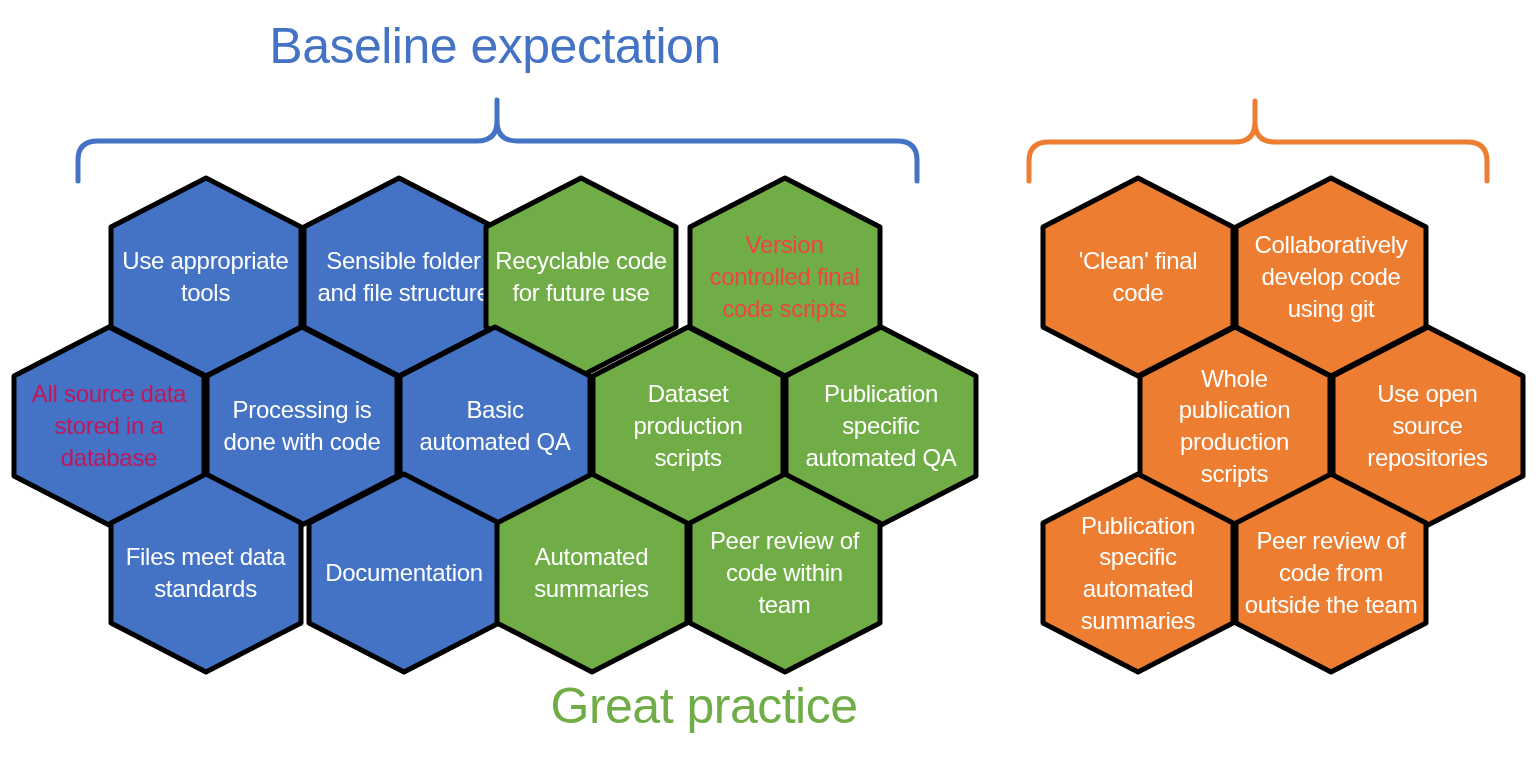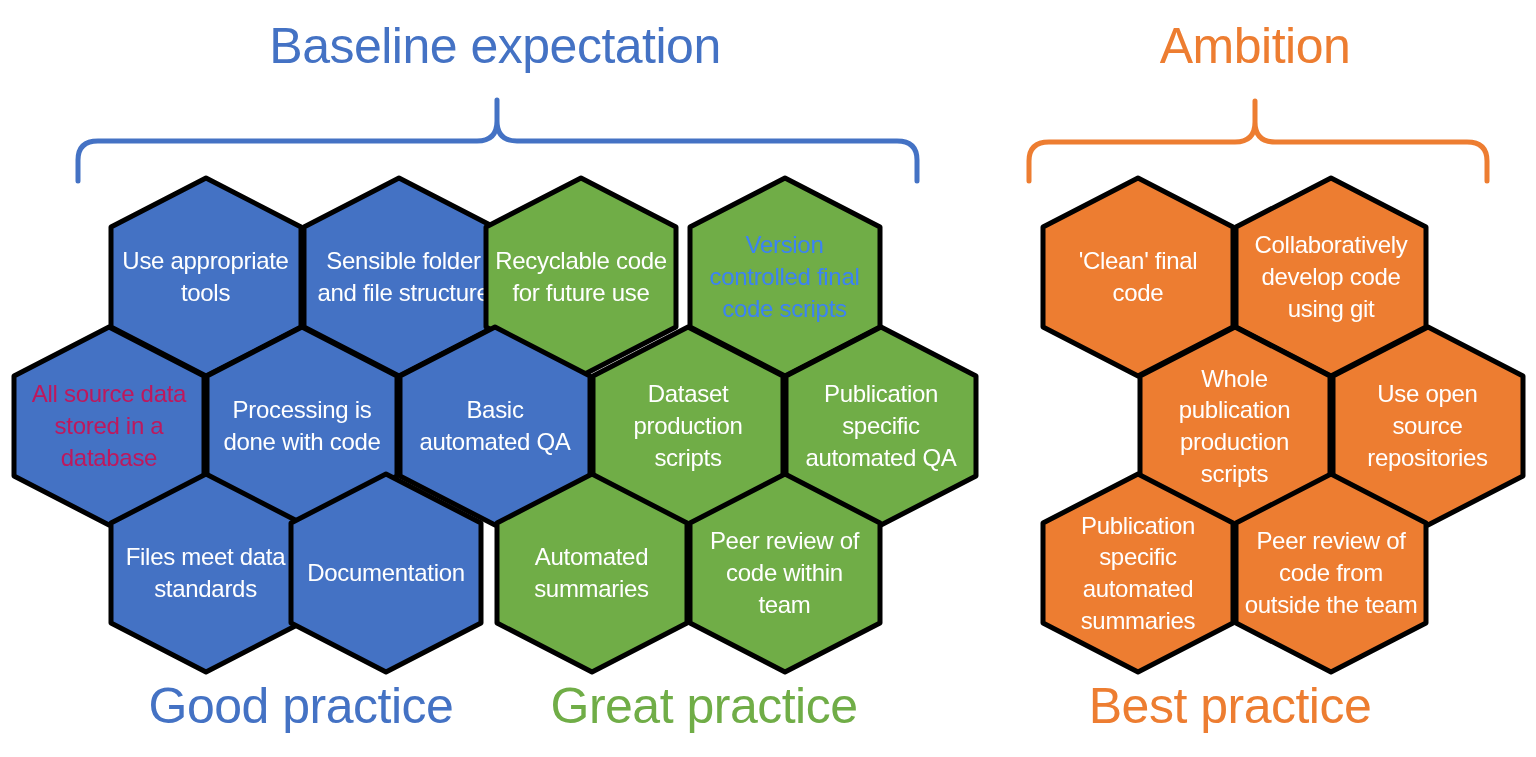--- a/index.html
+++ b/index.html
@@ -53,21 +53,20 @@
     color: #ffffff;
   }
 </style>
 </head>
 <body>
 
 <div class="canvas" style="background: rgb(255, 255, 255); border-radius: 14px;">
 
   <div class="section-title" style="left: 495px; top: 21px; color: rgb(68, 114, 196);">Baseline expectation</div>
 
-  <div class="section-title" style="left: 1255px; top: 21px; color: rgb(237, 125, 49);">Ambition</div>
 
   <svg class="brace-svg" viewBox="0 0 1536 757">
     <path d="M78 181 L78 160 Q78 141 98 141 L477 141 Q497 141 497 121 L497 100
              M917 181 L917 160 Q917 141 897 141 L517 141 Q497 141 497 121 L497 100" fill="none" stroke-width="5" stroke-linecap="round" stroke="#4472C4"></path>
     <path d="M1029 181 L1029 161 Q1029 142 1049 142 L1235 142 Q1255 142 1255 122 L1255 101
              M1487 181 L1487 161 Q1487 142 1467 142 L1275 142 Q1255 142 1255 122 L1255 101" fill="none" stroke-width="5" stroke-linecap="round" stroke="#ED7D31"></path>
   </svg>
 
   <div id="hex-grid">
       <div class="hex" style="left: 106.5px; top: 174px;">
@@ -88,21 +87,21 @@
         <svg width="198" height="206" viewBox="0 0 198 206">
           <polygon points="99,4 194,53 194,153 99,202 4,153 4,53" fill="#70AD47" stroke="#000000" stroke-width="5" stroke-linejoin="round"></polygon>
         </svg>
         <div class="hex-label" style="color: rgb(255, 255, 255);">Recyclable code
 for future use</div>
       </div>
       <div class="hex" style="left: 685.5px; top: 174px;">
         <svg width="198" height="206" viewBox="0 0 198 206">
           <polygon points="99,4 194,53 194,153 99,202 4,153 4,53" fill="#70AD47" stroke="#000000" stroke-width="5" stroke-linejoin="round"></polygon>
         </svg>
-        <div class="hex-label" style="color: #3b82f6;">Version
+        <div class="hex-label" style="color: #ef4444;">Version
 controlled final
 code scripts</div>
       </div>
       <div class="hex" style="left: 10px; top: 323px;">
         <svg width="198" height="206" viewBox="0 0 198 206">
           <polygon points="99,4 194,53 194,153 99,202 4,153 4,53" fill="#4472C4" stroke="#000000" stroke-width="5" stroke-linejoin="round"></polygon>
         </svg>
         <div class="hex-label" style="color: #be185d;">All source data
 stored in a
 database</div>
@@ -137,21 +136,21 @@
 specific
 automated QA</div>
       </div>
       <div class="hex" style="left: 106.5px; top: 470px;">
         <svg width="198" height="206" viewBox="0 0 198 206">
           <polygon points="99,4 194,53 194,153 99,202 4,153 4,53" fill="#4472C4" stroke="#000000" stroke-width="5" stroke-linejoin="round"></polygon>
         </svg>
         <div class="hex-label" style="color: rgb(255, 255, 255);">Files meet data
 standards</div>
       </div>
-      <div class="hex" style="left: 287px; top: 470px;">
+      <div class="hex" style="left: 305px; top: 470px;">
         <svg width="198" height="206" viewBox="0 0 198 206">
           <polygon points="99,4 194,53 194,153 99,202 4,153 4,53" fill="#4472C4" stroke="#000000" stroke-width="5" stroke-linejoin="round"></polygon>
         </svg>
         <div class="hex-label" style="color: rgb(255, 255, 255);">Documentation</div>
       </div>
       <div class="hex" style="left: 492.5px; top: 470px;">
         <svg width="198" height="206" viewBox="0 0 198 206">
           <polygon points="99,4 194,53 194,153 99,202 4,153 4,53" fill="#70AD47" stroke="#000000" stroke-width="5" stroke-linejoin="round"></polygon>
         </svg>
         <div class="hex-label" style="color: rgb(255, 255, 255);">Automated
@@ -209,19 +208,17 @@
       <div class="hex" style="left: 1232px; top: 470px;">
         <svg width="198" height="206" viewBox="0 0 198 206">
           <polygon points="99,4 194,53 194,153 99,202 4,153 4,53" fill="#ED7D31" stroke="#000000" stroke-width="5" stroke-linejoin="round"></polygon>
         </svg>
         <div class="hex-label" style="color: rgb(255, 255, 255);">Peer review of
 code from
 outside the team</div>
       </div>
     </div>
 
-  <div class="footer-label" style="left: 301px; top: 681px; color: rgb(68, 114, 196);">Good practice</div>
 
   <div class="footer-label" style="left: 704px; top: 681px; color: rgb(112, 173, 71);">Great practice</div>
 
-  <div class="footer-label" style="left: 1230px; top: 681px; color: rgb(237, 125, 49);">Best practice</div>
 
 </div>
 
 </body></html>

